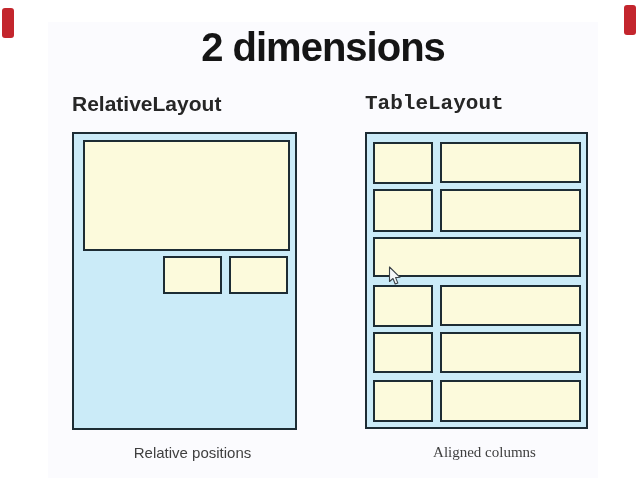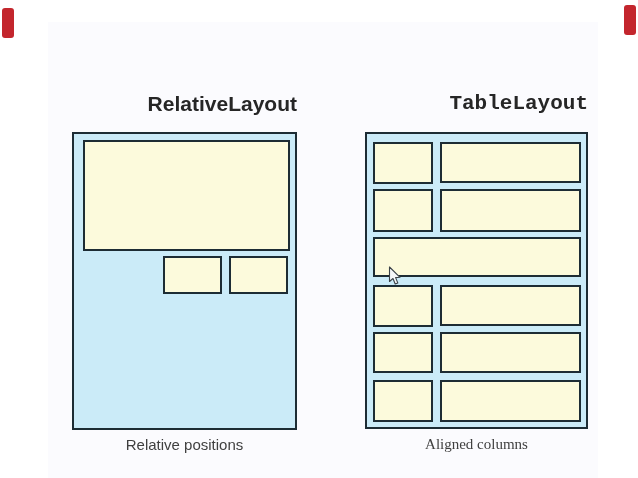--- a/index.html
+++ b/index.html
@@ -41,41 +41,41 @@
     text-align: center;
     font-size: 40px;
     line-height: 46px;
     font-weight: bold;
     letter-spacing: -1px;
     color: #151515;
   }
   .heading {
     position: absolute;
     margin: 0;
-    text-align: right;
+    text-align: left;
     font-size: 21px;
     line-height: 26px;
     font-weight: 600;
     color: #262626;
   }
   .frame {
     position: absolute;
     box-sizing: border-box;
     background: var(--container-fill, #cbebf8);
     border: 2.5px solid var(--line, #1d2c34);
   }
   .box {
     position: absolute;
     box-sizing: border-box;
     background: var(--box-fill, #fcfadc);
     border: 2px solid var(--line, #1d2c34);
   }
   .caption {
     position: absolute;
-    margin: 0;
+    margin: 8px;
     text-align: center;
     font-size: 15px;
     line-height: 20px;
     font-weight: normal;
     color: #3f3f3f;
   }
   .cursor {
     position: absolute;
     width: 14px;
     height: 20px;
@@ -85,20 +85,21 @@
 </head>
 <body>
 
 <div class="stage">
 
   <div class="slide-bg"></div>
 
   <div class="red-mark left"></div>
   <div class="red-mark right"></div>
 
+  <h1 class="title">2 dimensions</h1>
 
   <section>
     <h2 class="heading" style="left: 72px; top: 91px; width: 225px;">RelativeLayout</h2>
     <div class="frame" style="left: 72px; top: 132px; width: 225px; height: 298px;">
         <div class="box" style="left: 9px; top: 6px; width: 207px; height: 111px;"></div>
         <div class="box" style="left: 89px; top: 122px; width: 59px; height: 38px;"></div>
         <div class="box" style="left: 155px; top: 122px; width: 59px; height: 38px;"></div>
       </div>
     <p class="caption" style="left: 47px; top: 435px; width: 275px;">Relative positions</p>
   </section>

